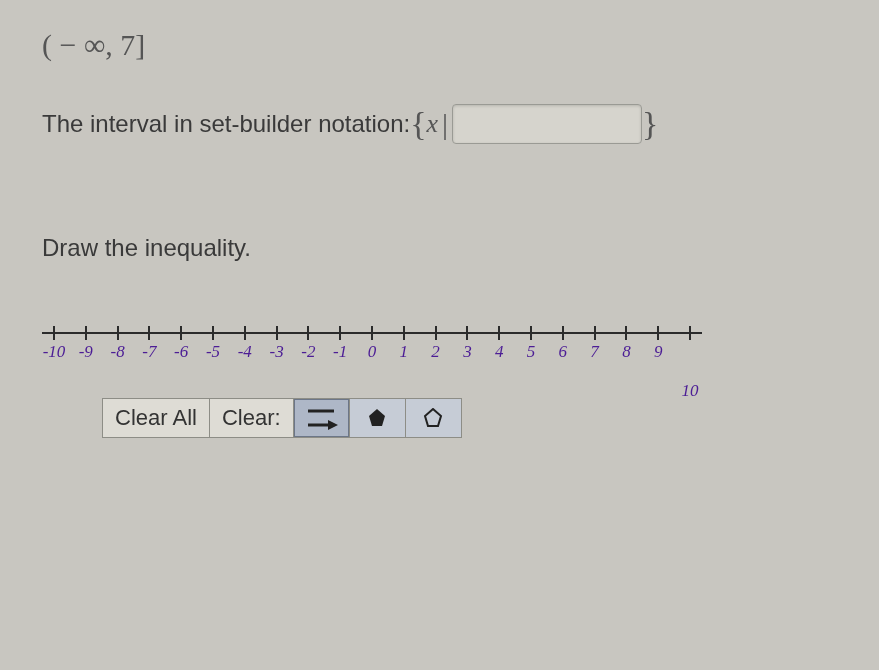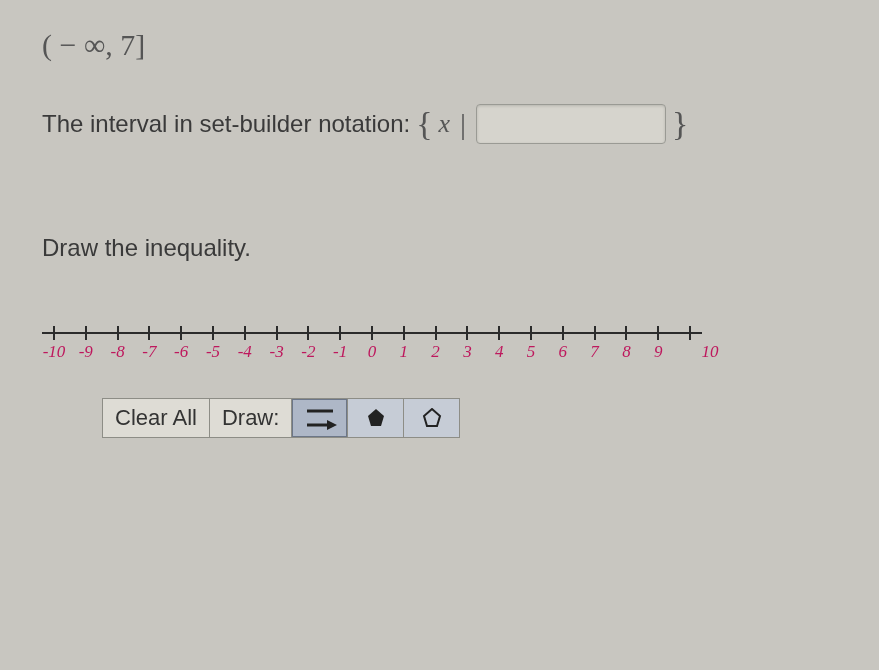--- a/index.html
+++ b/index.html
@@ -22,21 +22,20 @@
   .line-prompt { margin-bottom: 18px; }
   .expr {
     font-family: "Times New Roman", serif;
     font-size: 30px;
     margin-bottom: 42px;
     color: #555;
   }
   .answer-line {
     display: flex;
     align-items: center;
-    gap: 6px;
     margin-bottom: 90px;
     font-size: 24px;
   }
   .set-open, .set-close {
     font-family: "Times New Roman", serif;
     font-size: 34px;
     color: #555;
   }
   .math-x {
     font-family: "Times New Roman", serif;
@@ -81,21 +80,21 @@
     width: 2px;
     height: 14px;
     background: #2b2b2b;
   }
   .tick-label {
     position: absolute;
     top: 20px;
     font-family: "Times New Roman", serif;
     font-style: italic;
     font-size: 17px;
-    color: #be185d;
+    color: #4c1d95;
     transform: translateX(-50%);
     white-space: nowrap;
   }
 
   .toolbar {
     display: flex;
     align-items: stretch;
     margin-left: 60px;
   }
   .btn-clear {
@@ -185,26 +184,26 @@
       <div class="tick-label" style="left: 489px;">5</div>
       <div class="tick" style="left: 519.8px;"></div>
       <div class="tick-label" style="left: 520.8px;">6</div>
       <div class="tick" style="left: 551.6px;"></div>
       <div class="tick-label" style="left: 552.6px;">7</div>
       <div class="tick" style="left: 583.4px;"></div>
       <div class="tick-label" style="left: 584.4px;">8</div>
       <div class="tick" style="left: 615.2px;"></div>
       <div class="tick-label" style="left: 616.2px;">9</div>
       <div class="tick" style="left: 647px;"></div>
-      <div class="tick-label" style="left: 668px;">10</div>
+      <div class="tick-label" style="left: 648px; margin-top: 39px;">10</div>
     </div>
 
   <div class="toolbar">
     <button class="btn-clear">Clear All</button>
-    <div class="draw-label">Draw:</div>
+    <div class="draw-label">Clear:</div>
 
     <div class="tool active">
       <svg width="34" height="30" viewBox="0 0 34 30">
         <line x1="4" y1="8" x2="30" y2="8" stroke="#222" stroke-width="3"></line>
         <line x1="4" y1="22" x2="24" y2="22" stroke="#222" stroke-width="3"></line>
         <polygon points="24,17 34,22 24,27" fill="#222"></polygon>
       </svg>
     </div>
 
     <div class="tool">

